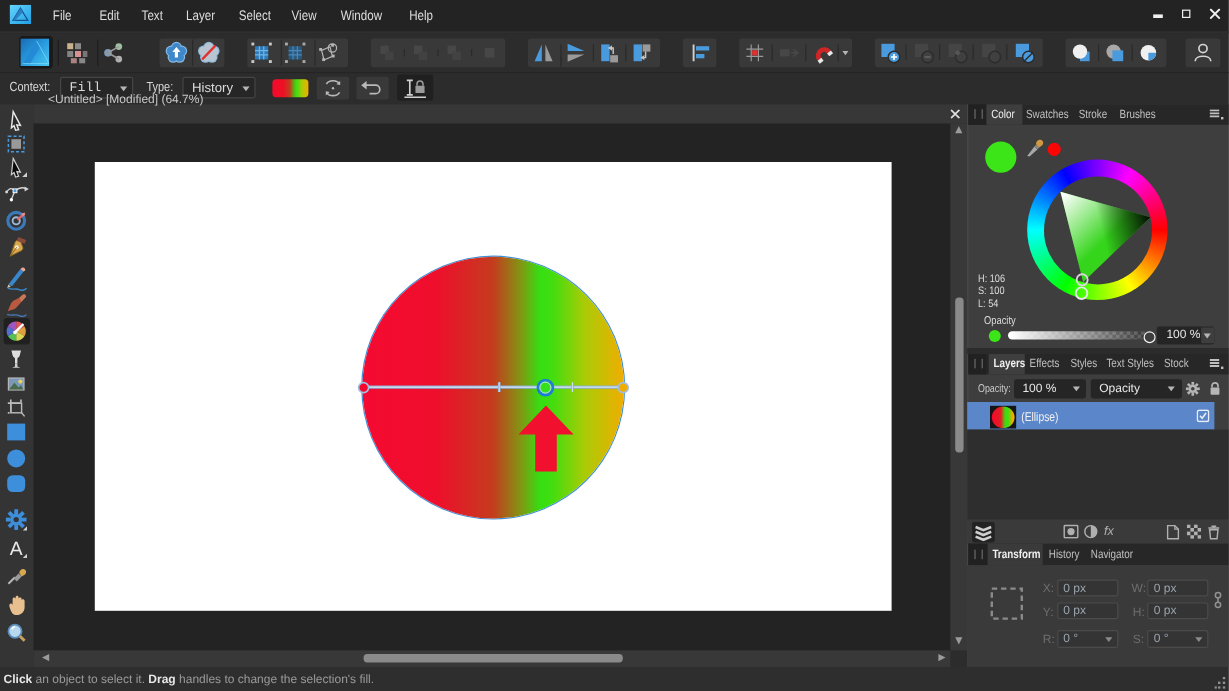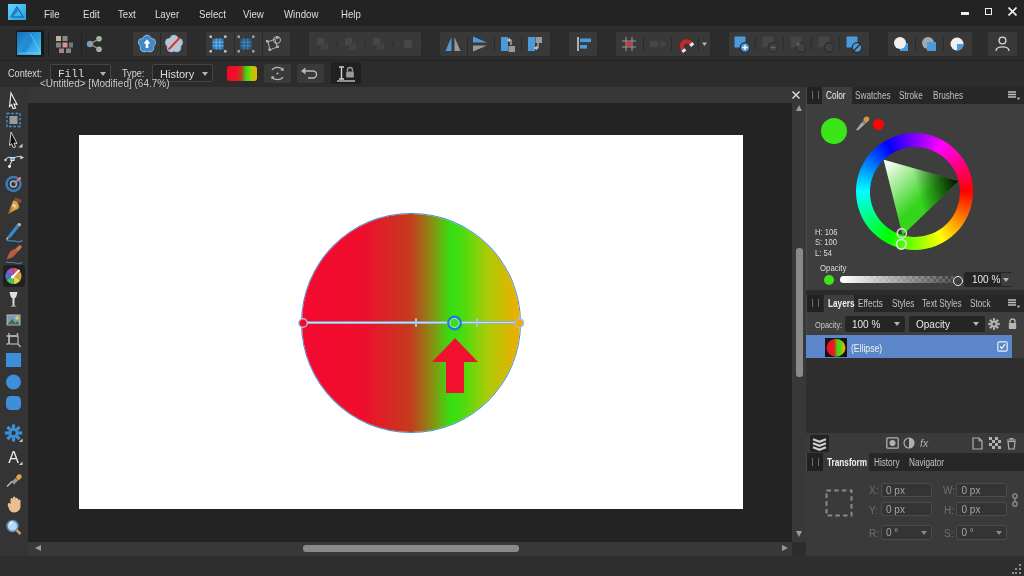--- a/index.html
+++ b/index.html
@@ -642,20 +642,21 @@
   <div class="abs" style="left:869px;top:527.5px;font-size:10px;color:#6e6e6e;">R:</div>
   <div class="abs" style="left:880.5px;top:525px;width:51px;height:15px;background:#343434;border:1px solid #4b4b4b;border-radius:2px;box-sizing:border-box;"></div>
   <div class="abs" style="left:886px;top:527px;font-size:10px;color:#9aa6b0;">0 °</div>
   <div class="abs ddarrow" style="left:921px;top:531px;border-top-color:#8a8a8a;"></div>
   <div class="abs" style="left:944px;top:527.5px;font-size:10px;color:#6e6e6e;">S:</div>
   <div class="abs" style="left:956px;top:525px;width:51px;height:15px;background:#343434;border:1px solid #4b4b4b;border-radius:2px;box-sizing:border-box;"></div>
   <div class="abs" style="left:961.5px;top:527px;font-size:10px;color:#9aa6b0;">0 °</div>
   <div class="abs ddarrow" style="left:996px;top:531px;border-top-color:#8a8a8a;"></div>
 
   <div class="abs" style="left:0;top:556px;width:1024px;height:20px;background:#2e2e2e;"></div>
+  <div class="abs" style="left:3px;top:561px;font-size:10px;color:#9a9a9a;"><b style="color:#e8e8e8;">Click</b> an object to select it. <b style="color:#e8e8e8;">Drag</b> handles to change the selection's fill.</div>
   <svg class="abs" style="left:1012px;top:564px;" width="10" height="10">
     <g fill="#8f8f8f">
         <rect x="7" y="0" width="2" height="2"></rect>
         <rect x="7" y="4" width="2" height="2"></rect>
         <rect x="7" y="8" width="2" height="2"></rect>
         <rect x="3" y="8" width="2" height="2"></rect>
         <rect x="3" y="4" width="2" height="2"></rect>
         <rect x="0" y="8" width="2" height="2"></rect>
       </g>
   </svg>

